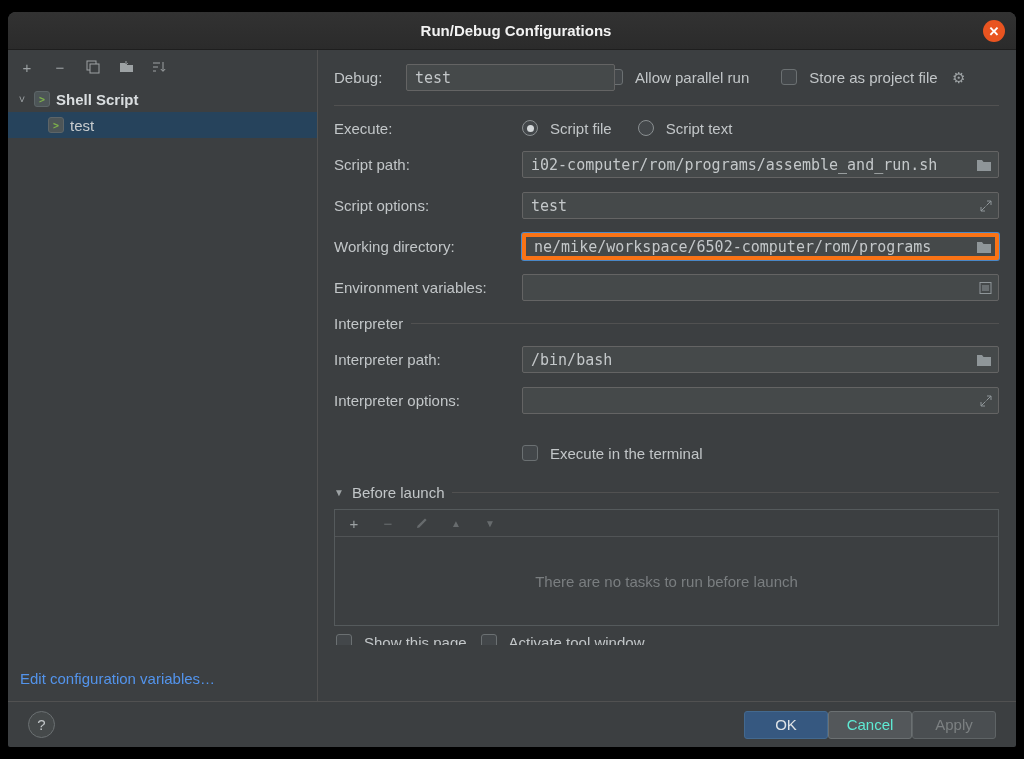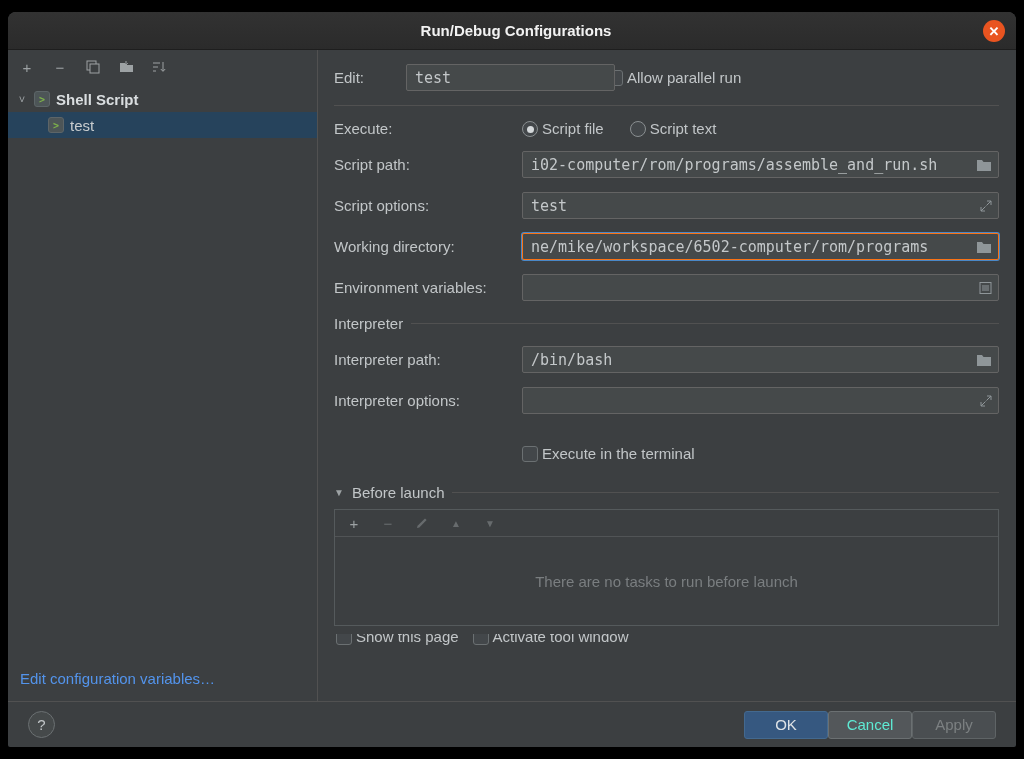--- a/index.html
+++ b/index.html
@@ -33,26 +33,26 @@
   .edit-link{padding:10px 12px 14px 12px;color:#5394ec;font-size:15px;cursor:default;}
   
   .panel{flex:1;padding:14px 17px 0 16px;overflow:hidden;position:relative;}
   .row{display:flex;align-items:center;margin-bottom:14px;}
   .lbl{width:188px;flex:0 0 188px;color:#c2c6c8;font-size:15px;}
   .hr{border:none;border-top:1px solid #515151;margin:0 0 14px 0;}
   .field{position:relative;flex:1;display:flex;}
   .field input{flex:1;height:27px;background:#45494a;border:1px solid #646464;border-radius:2px;
     color:#c4c8ca;font-size:15px;font-family:"DejaVu Sans Mono",monospace;padding:0 28px 0 8px;outline:none;}
   .field.plain input{padding-right:8px;}
-  .field.focused input{border:1px solid #f97316;box-shadow:0 0 0 1px #4a88c7;}
+  .field.focused input{border:4px solid #f97316;box-shadow:0 0 0 1px #4a88c7;}
   .ficon{position:absolute;right:7px;top:50%;transform:translateY(-50%);display:flex;}
   .name-input{width:155px;flex:0 0 155px;}
   .cb{width:16px;height:16px;background:#43474a;border:1px solid #6b7072;border-radius:3px;
     display:inline-block;flex:0 0 16px;}
-  .cb-row{display:flex;align-items:flex-end;gap:4px;color:#c2c6c8;font-size:15px;}
+  .cb-row{display:flex;align-items:flex-start;gap:12px;color:#c2c6c8;font-size:15px;}
   .radio{width:16px;height:16px;border:1px solid #8a8f91;border-radius:50%;display:flex;
     align-items:center;justify-content:center;flex:0 0 16px;background:#43474a;}
   .radio.sel::after{content:"";width:7px;height:7px;border-radius:50%;background:#d4d8da;}
   .section-head{display:flex;align-items:center;gap:8px;margin-bottom:14px;color:#c2c6c8;font-size:15px;}
   .section-line{flex:1;border-top:1px solid #515151;}
   .bl-arrow{color:#9da2a4;font-size:10px;}
   .bl-box{border:1px solid #555a5c;margin-bottom:8px;}
   .bl-toolbar{height:27px;border-bottom:1px solid #515456;display:flex;align-items:center;
     padding:0 10px;gap:16px;}
   .bl-body{height:88px;display:flex;align-items:center;justify-content:center;color:#7a7e80;font-size:15px;}
@@ -115,27 +115,32 @@
           <span class="tlabel">test</span>
         </div>
       </div>
       <div class="side-spacer"></div>
       <div class="edit-link">Edit configuration variables…</div>
     </div>
 
     <div class="panel">
 
       <div class="row">
-        <span class="lbl" style="width:72px;flex:0 0 72px;">Edit:</span>
+        <span class="lbl" style="width:72px;flex:0 0 72px;">Debug:</span>
         <span class="field plain name-input">
           <input value="test" style="">
         </span>
         <span class="cb-row" style="margin-left:46px;">
           <span class="cb"></span>
           <span>Allow parallel run</span>
+        </span>
+        <span class="cb-row" style="margin-left:32px;">
+          <span class="cb"></span>
+          <span>Store as project file</span>
+          <span class="tbi" style="font-size:15px;color:#9da2a4;">⚙</span>
         </span>
       </div>
 
       <hr class="hr">
 
       <div class="row">
         <span class="lbl">Execute:</span>
         <span class="cb-row">
           <span class="radio sel"></span>
           <span>Script file</span>

